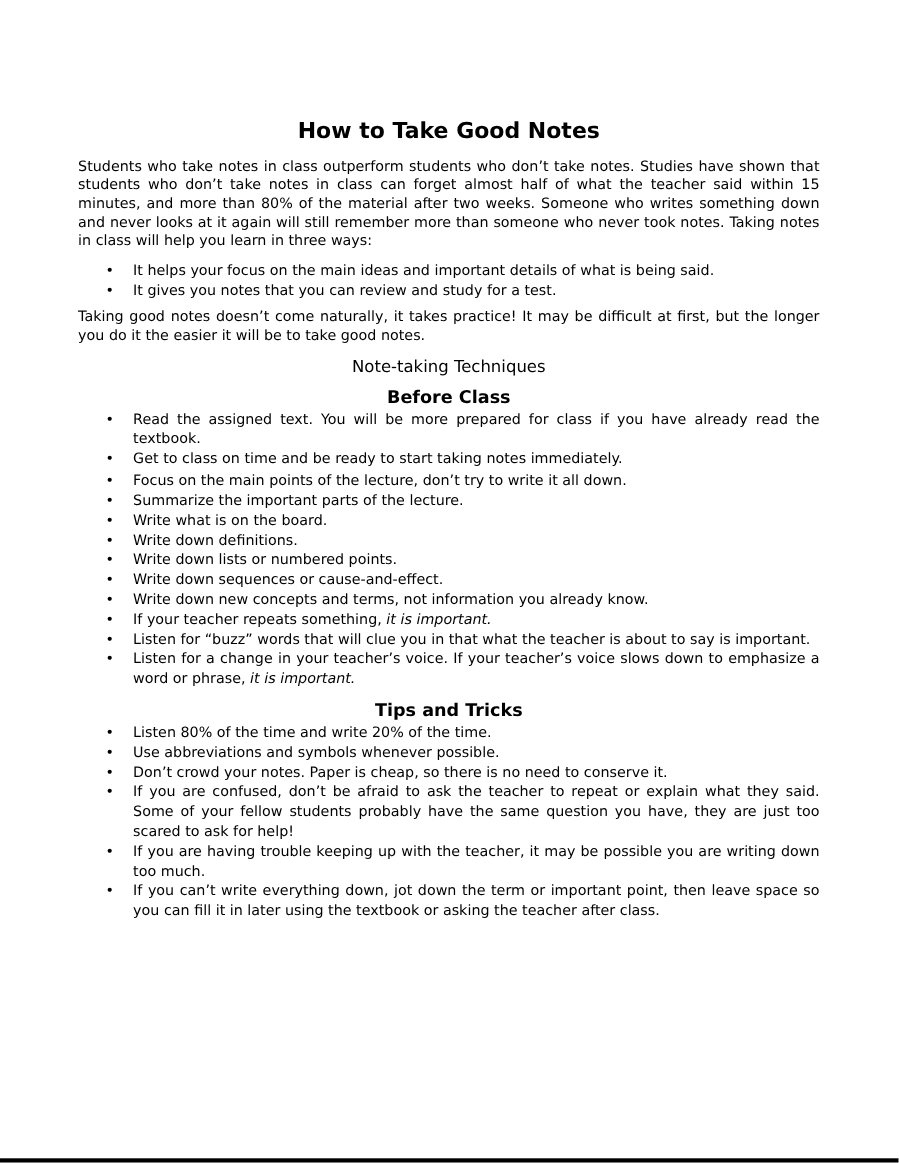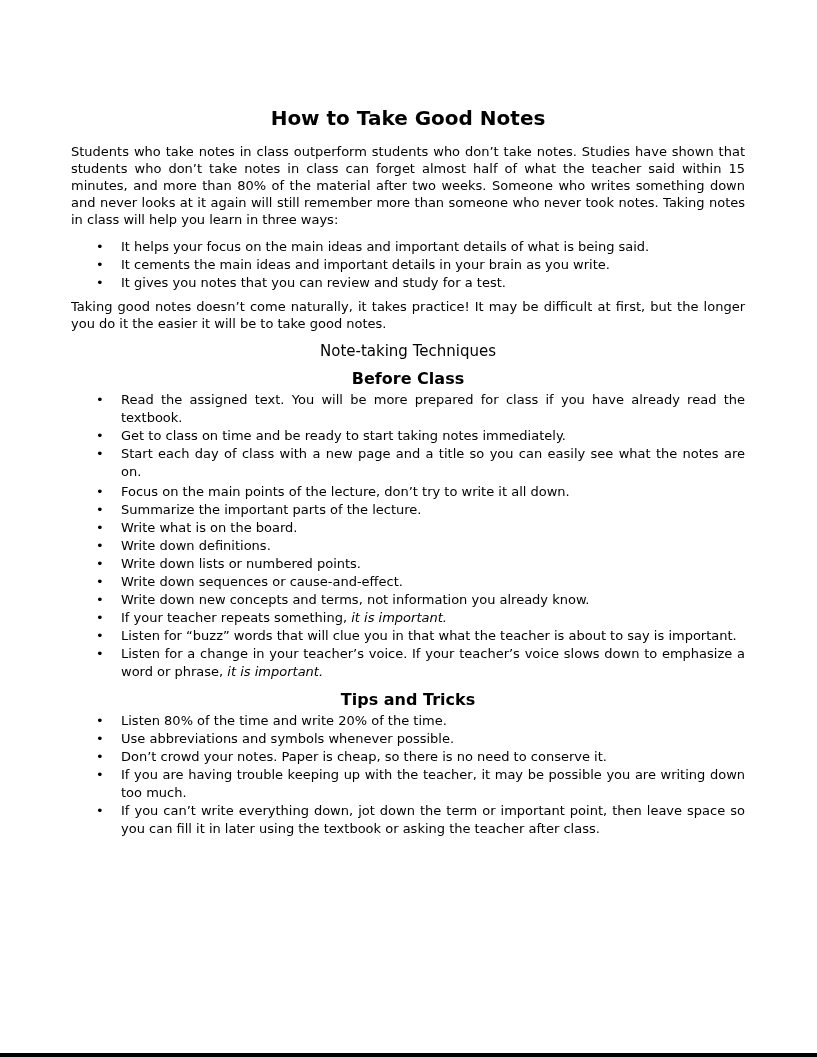--- a/index.html
+++ b/index.html
@@ -87,34 +87,32 @@
 <body>
 
 <div class="page">
 
   <h1 class="doc-title">How to Take Good Notes</h1>
 
   <p class="body-text">Students who take notes in class outperform students who don’t take notes. Studies have shown that students who don’t take notes in class can forget almost half of what the teacher said within 15 minutes, and more than 80% of the material after two weeks. Someone who writes something down and never looks at it again will still remember more than someone who never took notes. Taking notes in class will help you learn in three ways:</p>
 
   <ul class="bullet-list">
       <li><span>It helps your focus on the main ideas and important details of what is being said.</span></li>
-      <li><span>It cements the main ideas and important details in your brain as you write.</span></li>
       <li><span>It gives you notes that you can review and study for a test.</span></li>
     </ul>
 
   <p class="body-text tight">Taking good notes doesn’t come naturally, it takes practice! It may be difficult at first, but the longer you do it the easier it will be to take good notes.</p>
 
   <h2 class="doc-subtitle">Note-taking Techniques</h2>
 
   <section>
     <h3 class="section-heading">Before Class</h3>
     <ul class="bullet-list">
         <li><span>Read the assigned text. You will be more prepared for class if you have already read the textbook.</span></li>
         <li><span>Get to class on time and be ready to start taking notes immediately.</span></li>
-        <li><span>Start each day of class with a new page and a title so you can easily see what the notes are on.</span></li>
       </ul>
   </section>
 
   <section>
     <ul class="bullet-list">
         <li><span>Focus on the main points of the lecture, don’t try to write it all down.</span></li>
         <li><span>Summarize the important parts of the lecture.</span></li>
         <li><span>Write what is on the board.</span></li>
         <li><span>Write down definitions.</span></li>
         <li><span>Write down lists or numbered points.</span></li>
@@ -125,20 +123,21 @@
         <li><span>Listen for a change in your teacher’s voice. If your teacher’s voice slows down to emphasize a word or phrase, </span><span class="em">it is important.</span></li>
       </ul>
   </section>
 
   <section>
     <h3 class="section-heading">Tips and Tricks</h3>
     <ul class="bullet-list">
         <li><span>Listen 80% of the time and write 20% of the time.</span></li>
         <li><span>Use abbreviations and symbols whenever possible.</span></li>
         <li><span>Don’t crowd your notes. Paper is cheap, so there is no need to conserve it.</span></li>
+        <li><span>If you are confused, don’t be afraid to ask the teacher to repeat or explain what they said. Some of your fellow students probably have the same question you have, they are just too scared to ask for help!</span></li>
         <li><span>If you are having trouble keeping up with the teacher, it may be possible you are writing down too much.</span></li>
         <li><span>If you can’t write everything down, jot down the term or important point, then leave space so you can fill it in later using the textbook or asking the teacher after class.</span></li>
       </ul>
   </section>
 
 </div>
 
 <div class="bottom-bar"></div>
 
 </body></html>

